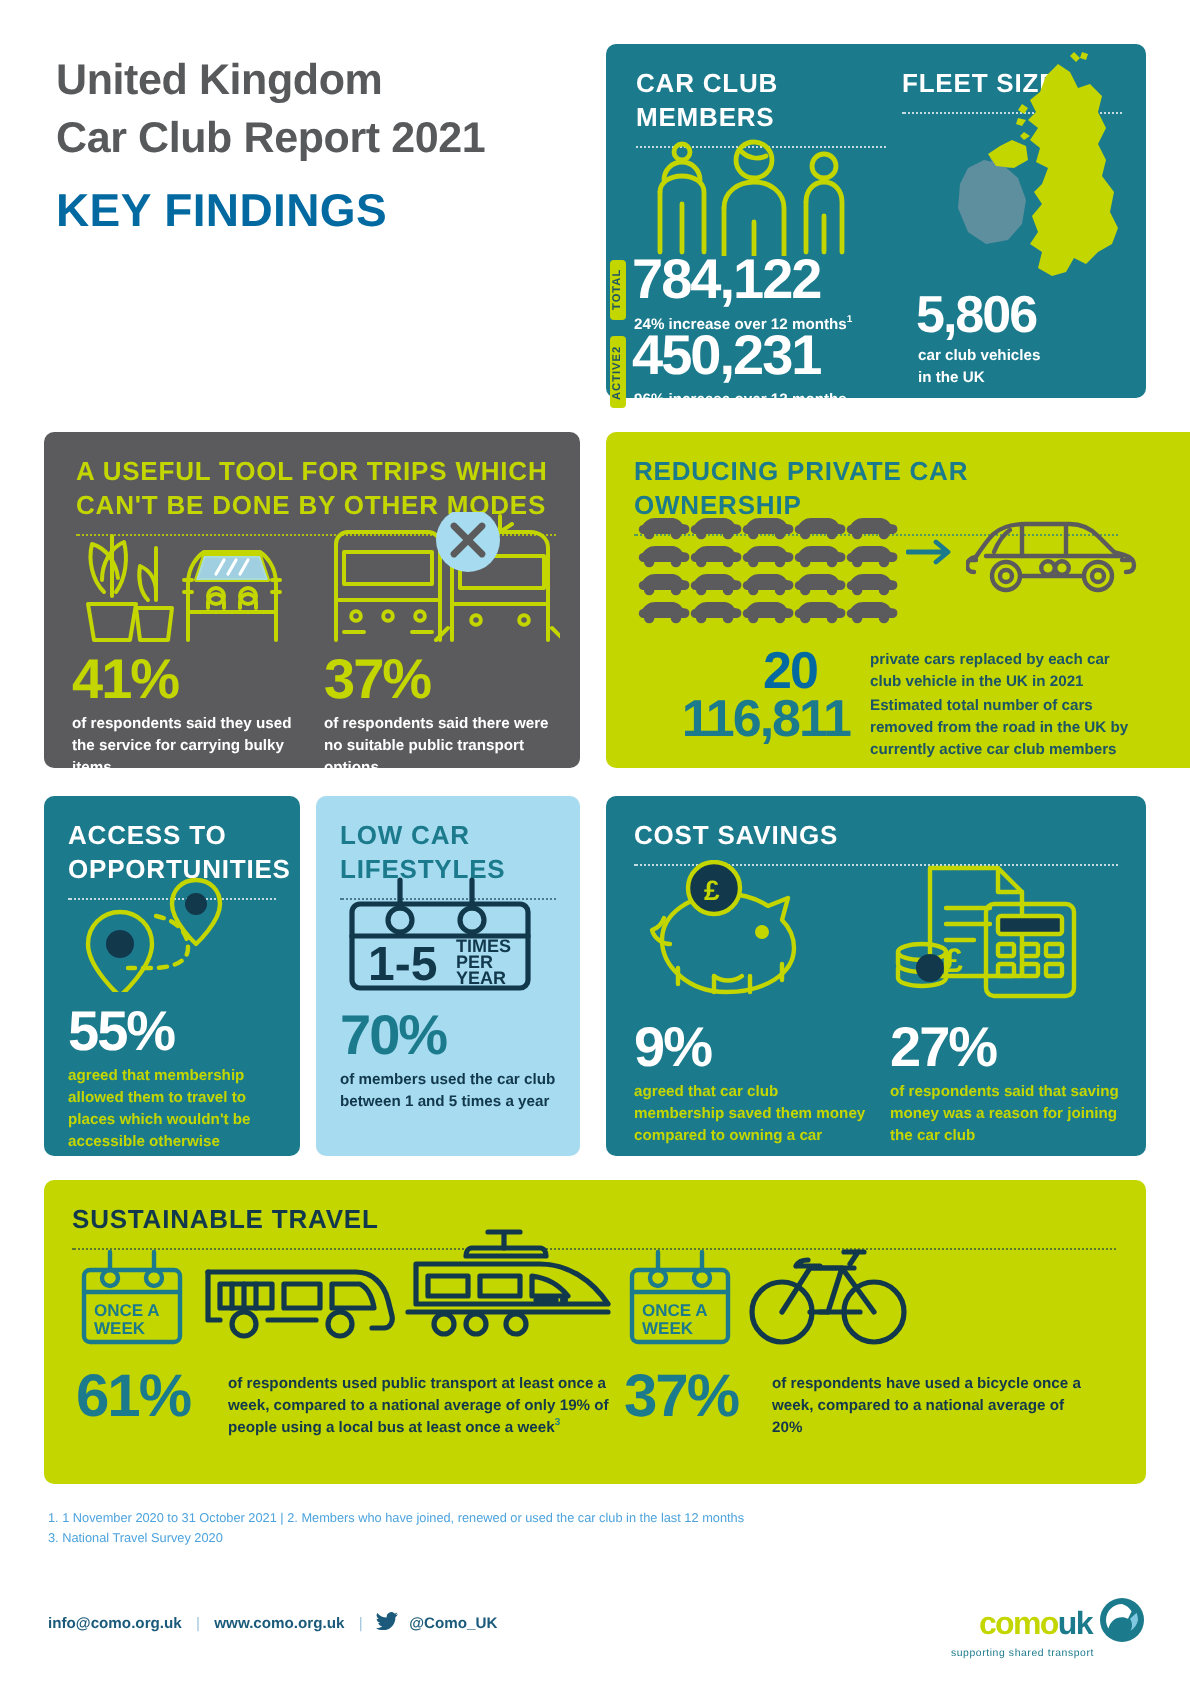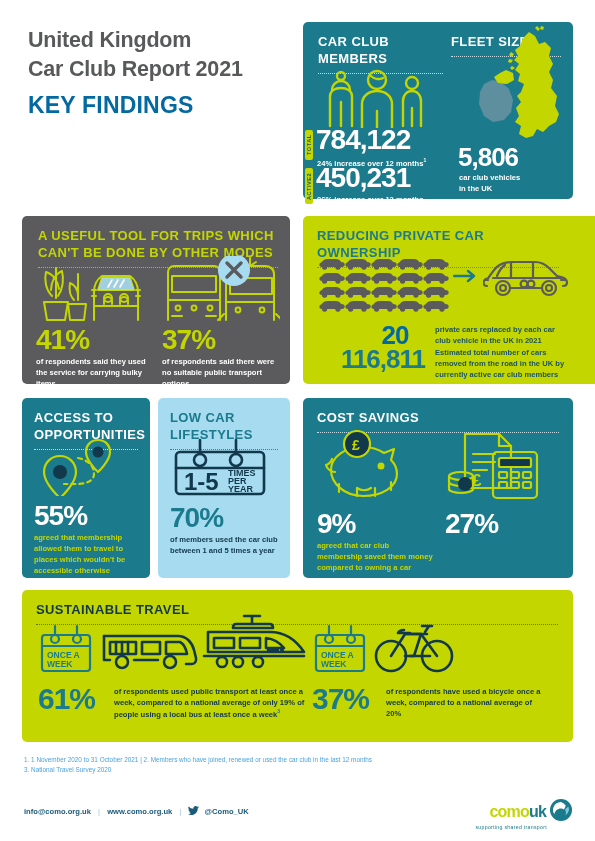--- a/index.html
+++ b/index.html
@@ -440,20 +440,21 @@
           <rect x="66" y="56" width="8" height="6" rx="1"></rect>
           <rect x="78" y="56" width="8" height="6" rx="1"></rect>
       </g>
       <circle cx="20" cy="58" r="7" fill="#12384c"></circle>
     </svg>
 
     <div class="big-num" style="position:absolute;left:14px;top:112px;font-size:28px;color:#ffffff;">9%</div>
     <div class="body-txt" style="position:absolute;left:14px;top:142px;width:118px;color:#c4d600;">agreed that car club membership saved them money compared to owning a car</div>
 
     <div class="big-num" style="position:absolute;left:142px;top:112px;font-size:28px;color:#ffffff;">27%</div>
+    <div class="body-txt" style="position:absolute;left:142px;top:142px;width:122px;color:#c4d600;">of respondents said that saving money was a reason for joining the car club</div>
   </div>
 
   <div class="panel p-lime" id="sustain-panel">
     <div style="position:absolute;left:14px;top:12px;width:522px;">
       <div class="panel-head head-dark">SUSTAINABLE TRAVEL</div>
       <div class="dotline-navy"></div>
     </div>
 
     <svg style="position:absolute;left:16px;top:34px;" width="56" height="50" viewBox="0 0 56 50">
       <g fill="none" stroke="#1b7a8c" stroke-width="2.2" stroke-linecap="round" stroke-linejoin="round">

